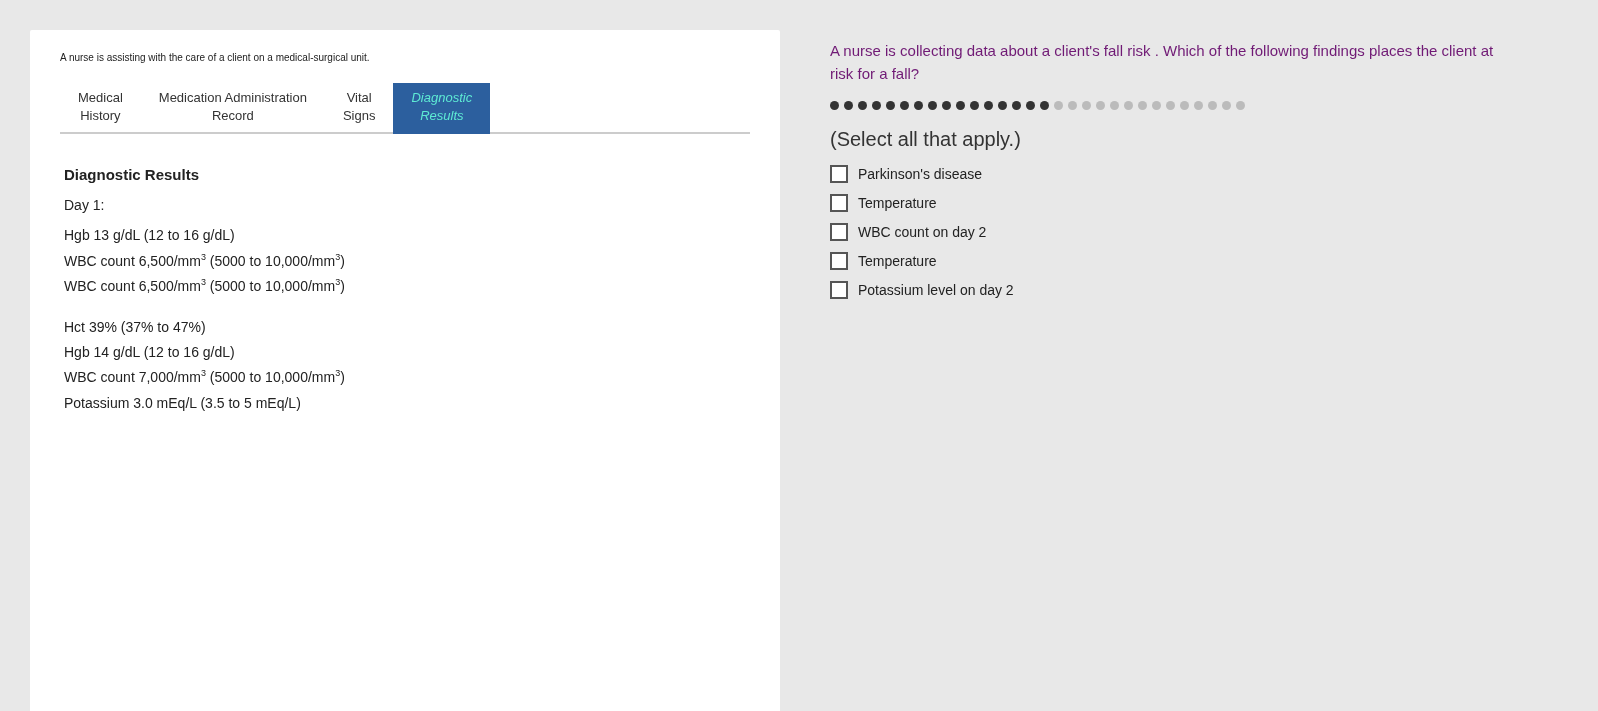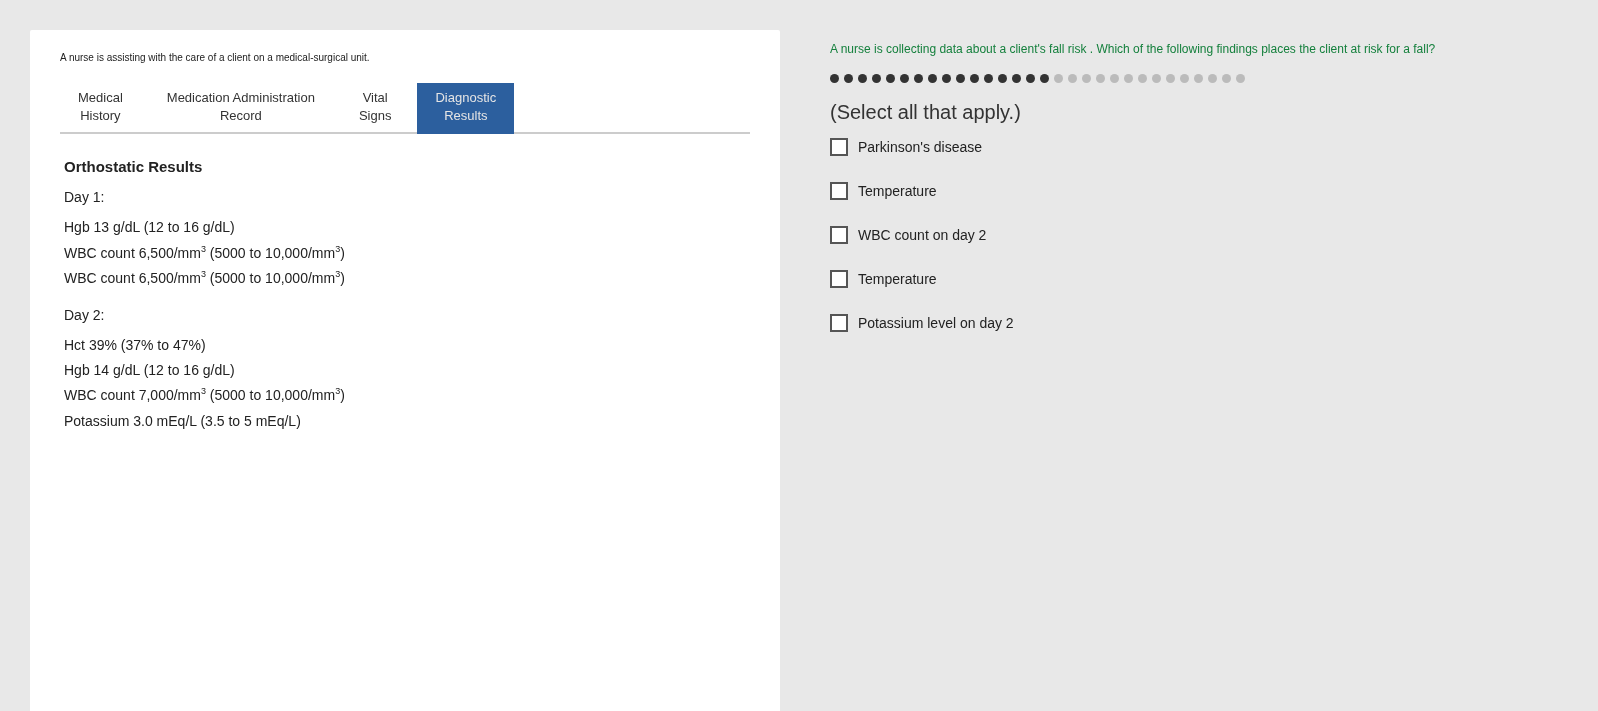--- a/index.html
+++ b/index.html
@@ -33,42 +33,43 @@
 
     .question-intro {
       font-size: 10px;
       font-weight: 500;
       margin-bottom: 18px;
       line-height: 1.5;
     }
 
     .tabs-container {
       display: flex;
-      gap: 8px;
+      gap: 0;
       border-bottom: 2px solid #ccc;
-      margin-bottom: 24px;
+      margin-bottom: 32px;
     }
 
     .tab {
       padding: 6px 18px;
       font-size: 13px;
       color: #333;
       cursor: pointer;
       text-align: center;
       line-height: 1.4;
       border: none;
       background: none;
       border-bottom: 3px solid transparent;
       margin-bottom: -2px;
     }
 
     .tab.active {
       background: #2c5f9e;
-      color: #e5e5e5;
+      color: #5eead4;
       border-bottom: 3px solid #2c5f9e;
+      font-style: italic;
     }
 
     .content-area {
       padding: 0 4px;
     }
 
     .section-title {
       font-weight: bold;
       font-size: 15px;
       margin-bottom: 14px;
@@ -87,24 +88,24 @@
     }
 
     
     .right-panel {
       flex: 1;
       max-width: 720px;
       padding: 10px 10px 10px 20px;
     }
 
     .right-question {
-      font-size: 12px;
+      font-size: 15px;
       line-height: 1.5;
       margin-bottom: 16px;
-      color: #15803d;
+      color: #701a75;
     }
 
     .dots-row {
       display: flex;
       flex-wrap: wrap;
       gap: 5px;
       margin-bottom: 18px;
       align-items: center;
     }
 
@@ -127,21 +128,21 @@
 
     .select-all-label {
       font-size: 20px;
       color: #333;
       margin-bottom: 14px;
     }
 
     .checkbox-list {
       display: flex;
       flex-direction: column;
-      gap: 26px;
+      gap: 11px;
     }
 
     .checkbox-item {
       display: flex;
       align-items: center;
       gap: 10px;
       font-size: 14px;
       color: #222;
     }
 
@@ -168,30 +169,29 @@
     <div class="question-intro">A nurse is assisting with the care of a client on a medical-surgical unit.</div>
 
     <div class="tabs-container">
       <div class="tab">Medical<br>History</div>
       <div class="tab">Medication Administration<br>Record</div>
       <div class="tab">Vital<br>Signs</div>
       <div class="tab active">Diagnostic<br>Results</div>
     </div>
 
     <div class="content-area">
-      <div class="section-title">Orthostatic Results</div>
+      <div class="section-title">Diagnostic Results</div>
 
       <div class="day-label">Day 1:</div>
       <div class="lab-results">
         <div>Hgb 13 g/dL (12 to 16 g/dL)</div>
         <div>WBC count 6,500/mm<sup>3</sup> (5000 to 10,000/mm<sup>3</sup>)</div>
         <div>WBC count 6,500/mm<sup>3</sup> (5000 to 10,000/mm<sup>3</sup>)</div>
       </div>
 
-      <div class="day-label">Day 2:</div>
       <div class="lab-results">
         <div>Hct 39% (37% to 47%)</div>
         <div>Hgb 14 g/dL (12 to 16 g/dL)</div>
         <div>WBC count 7,000/mm<sup>3</sup> (5000 to 10,000/mm<sup>3</sup>)</div>
         <div>Potassium 3.0 mEq/L (3.5 to 5 mEq/L)</div>
       </div>
     </div>
   </div>
 
   <div class="right-panel">

